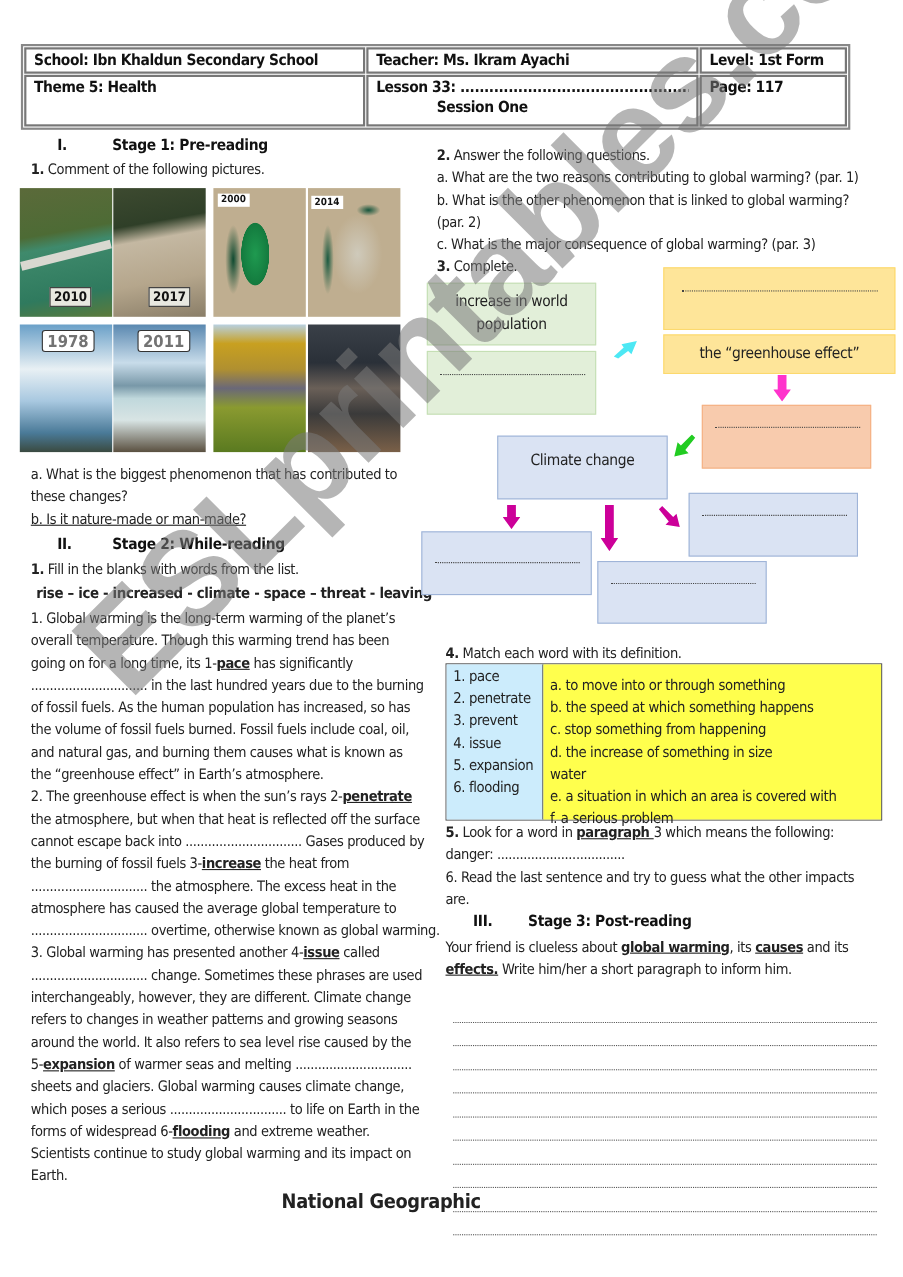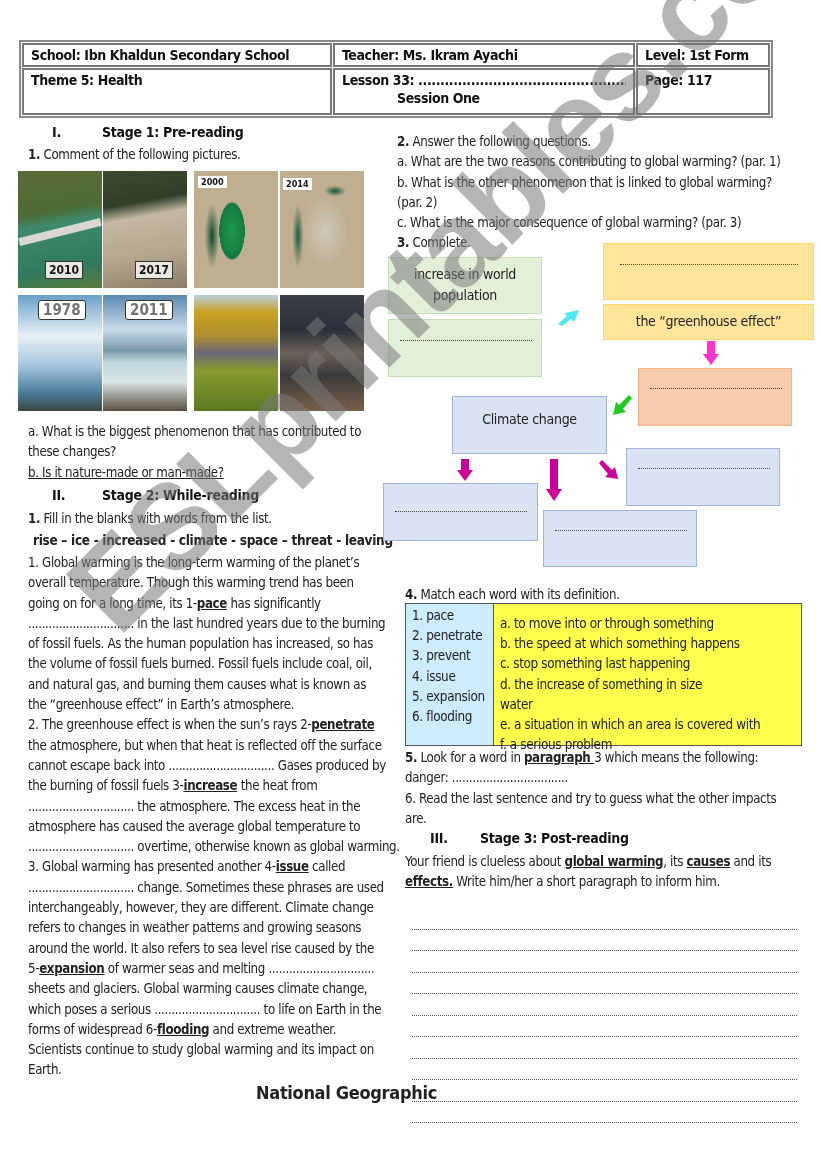--- a/index.html
+++ b/index.html
@@ -205,21 +205,21 @@
     <div class="mline">1. pace</div>
     <div class="mline">2. penetrate</div>
     <div class="mline">3. prevent</div>
     <div class="mline">4. issue</div>
     <div class="mline">5. expansion</div>
     <div class="mline">6. flooding</div>
   </div>
   <div class="mcol2">
     <div class="mline">a. to move into or through something</div>
     <div class="mline">b. the speed at which something happens</div>
-    <div class="mline">c. stop something last happening</div>
+    <div class="mline">c. stop something from happening</div>
     <div class="mline">d. the increase of something in size</div>
     <div class="mline">water</div>
     <div class="mline">e. a situation in which an area is covered with</div>
     <div class="mline">f. a serious problem</div>
   </div>
 </div>
 
 <div class="abs txt" style="left:405px;top:748px;width:405px;white-space:nowrap;">
   <div><b>5.</b><span> Look for a word in </span><span class="u">paragraph </span><span>3 which means the following:</span></div>
   <div>danger: ..................................</div>

